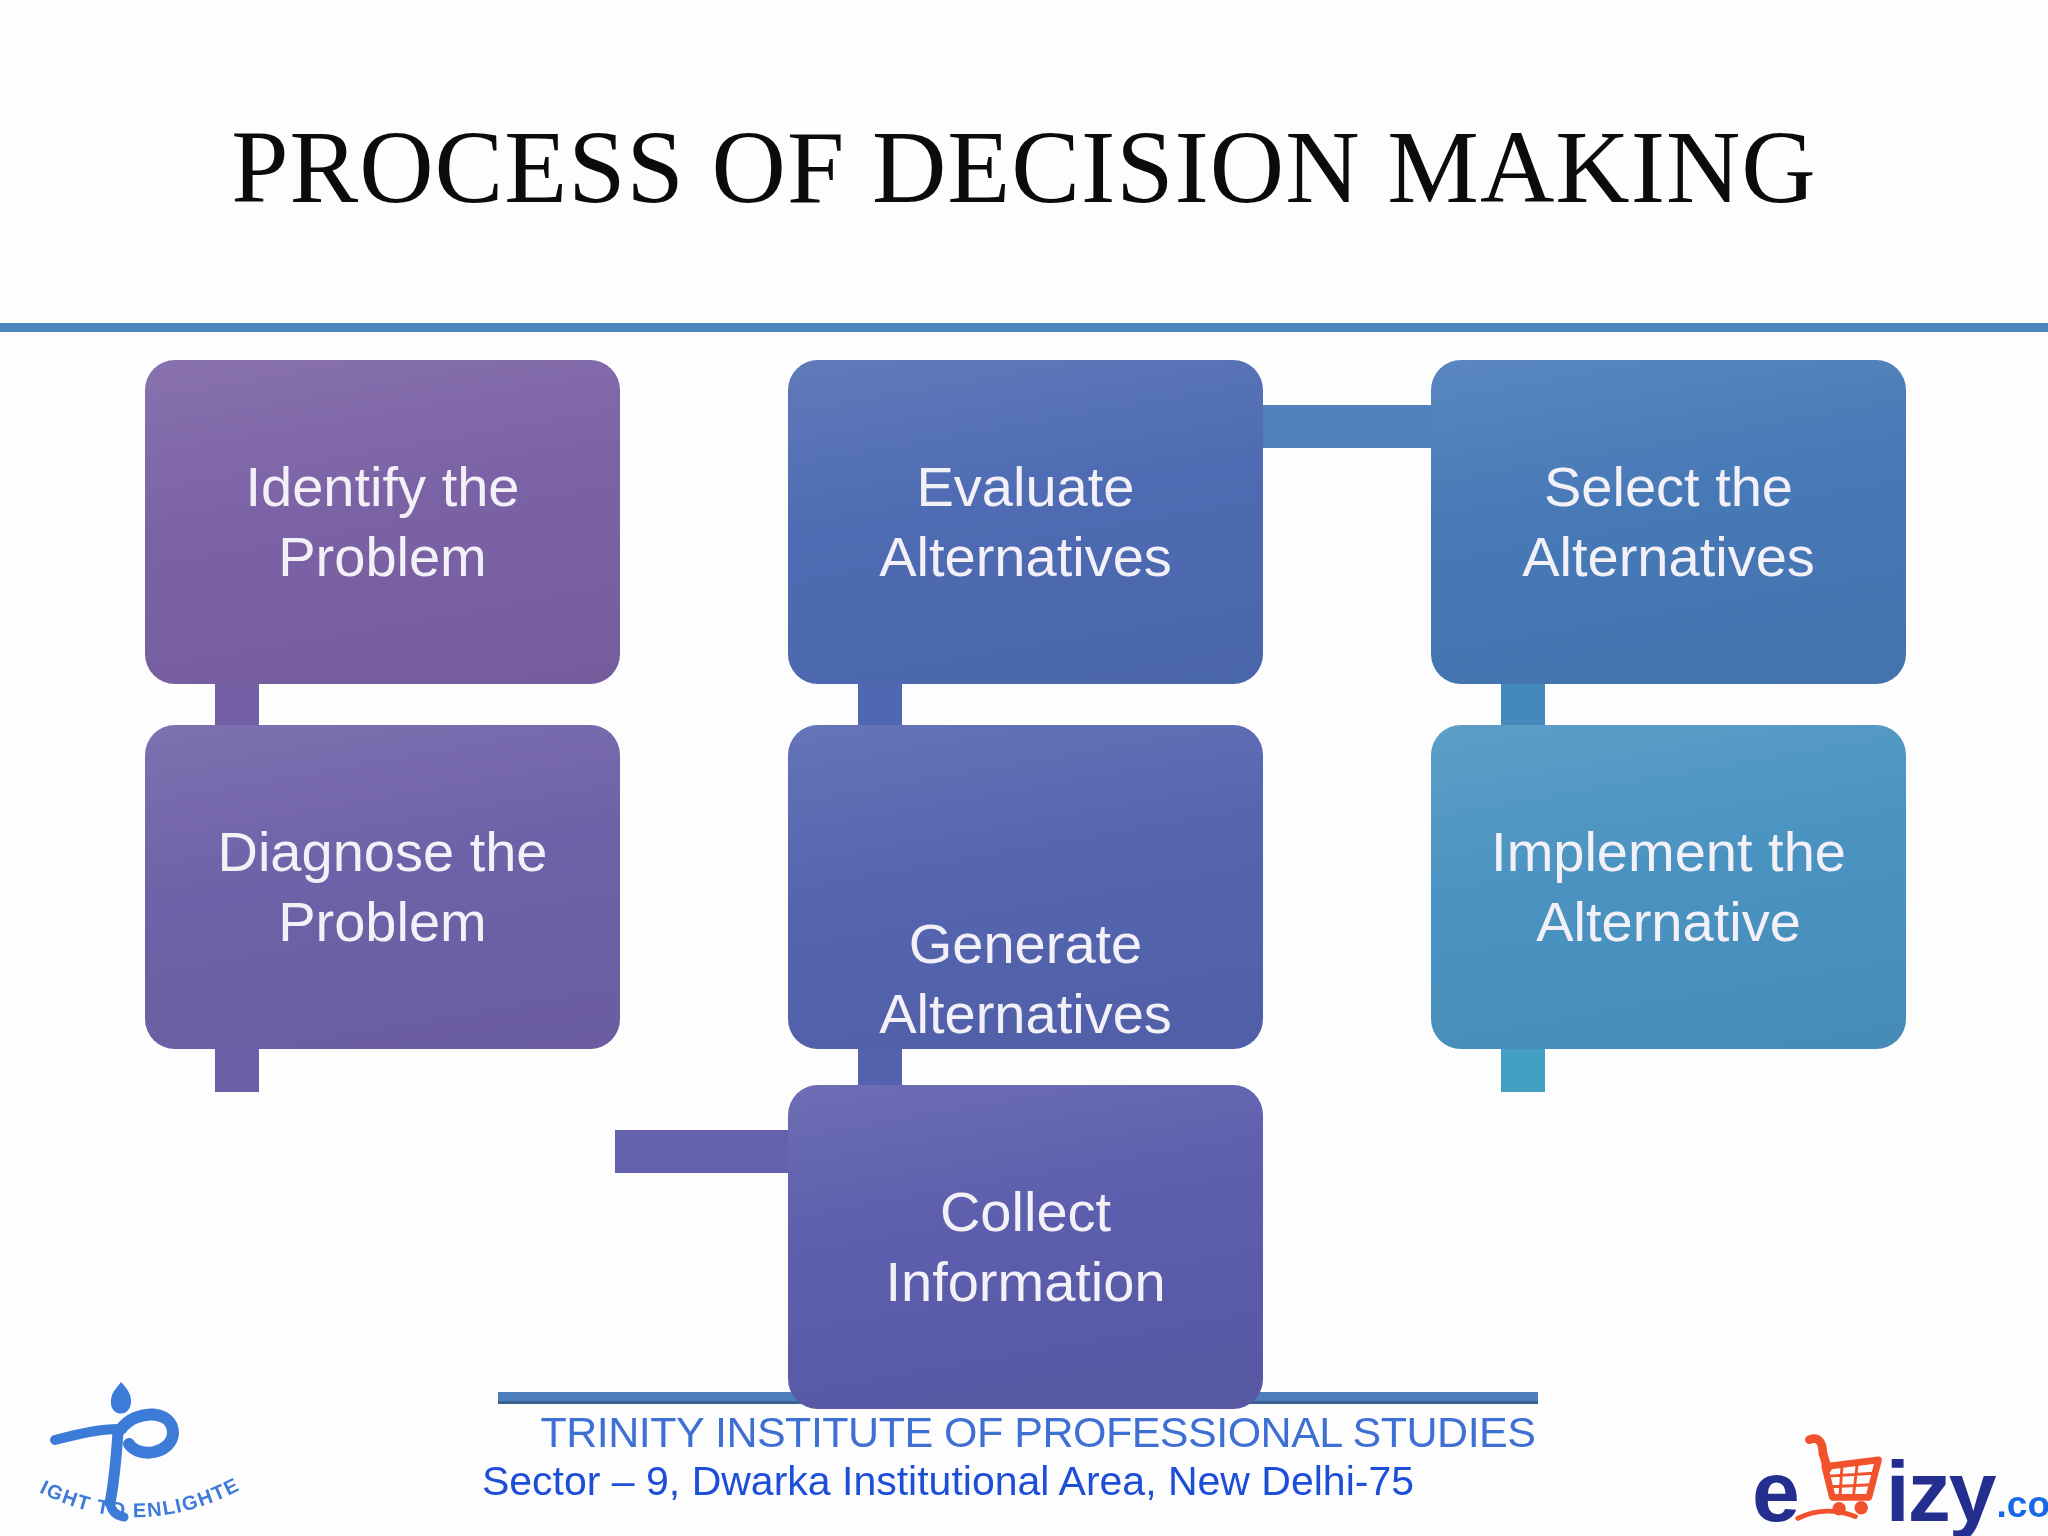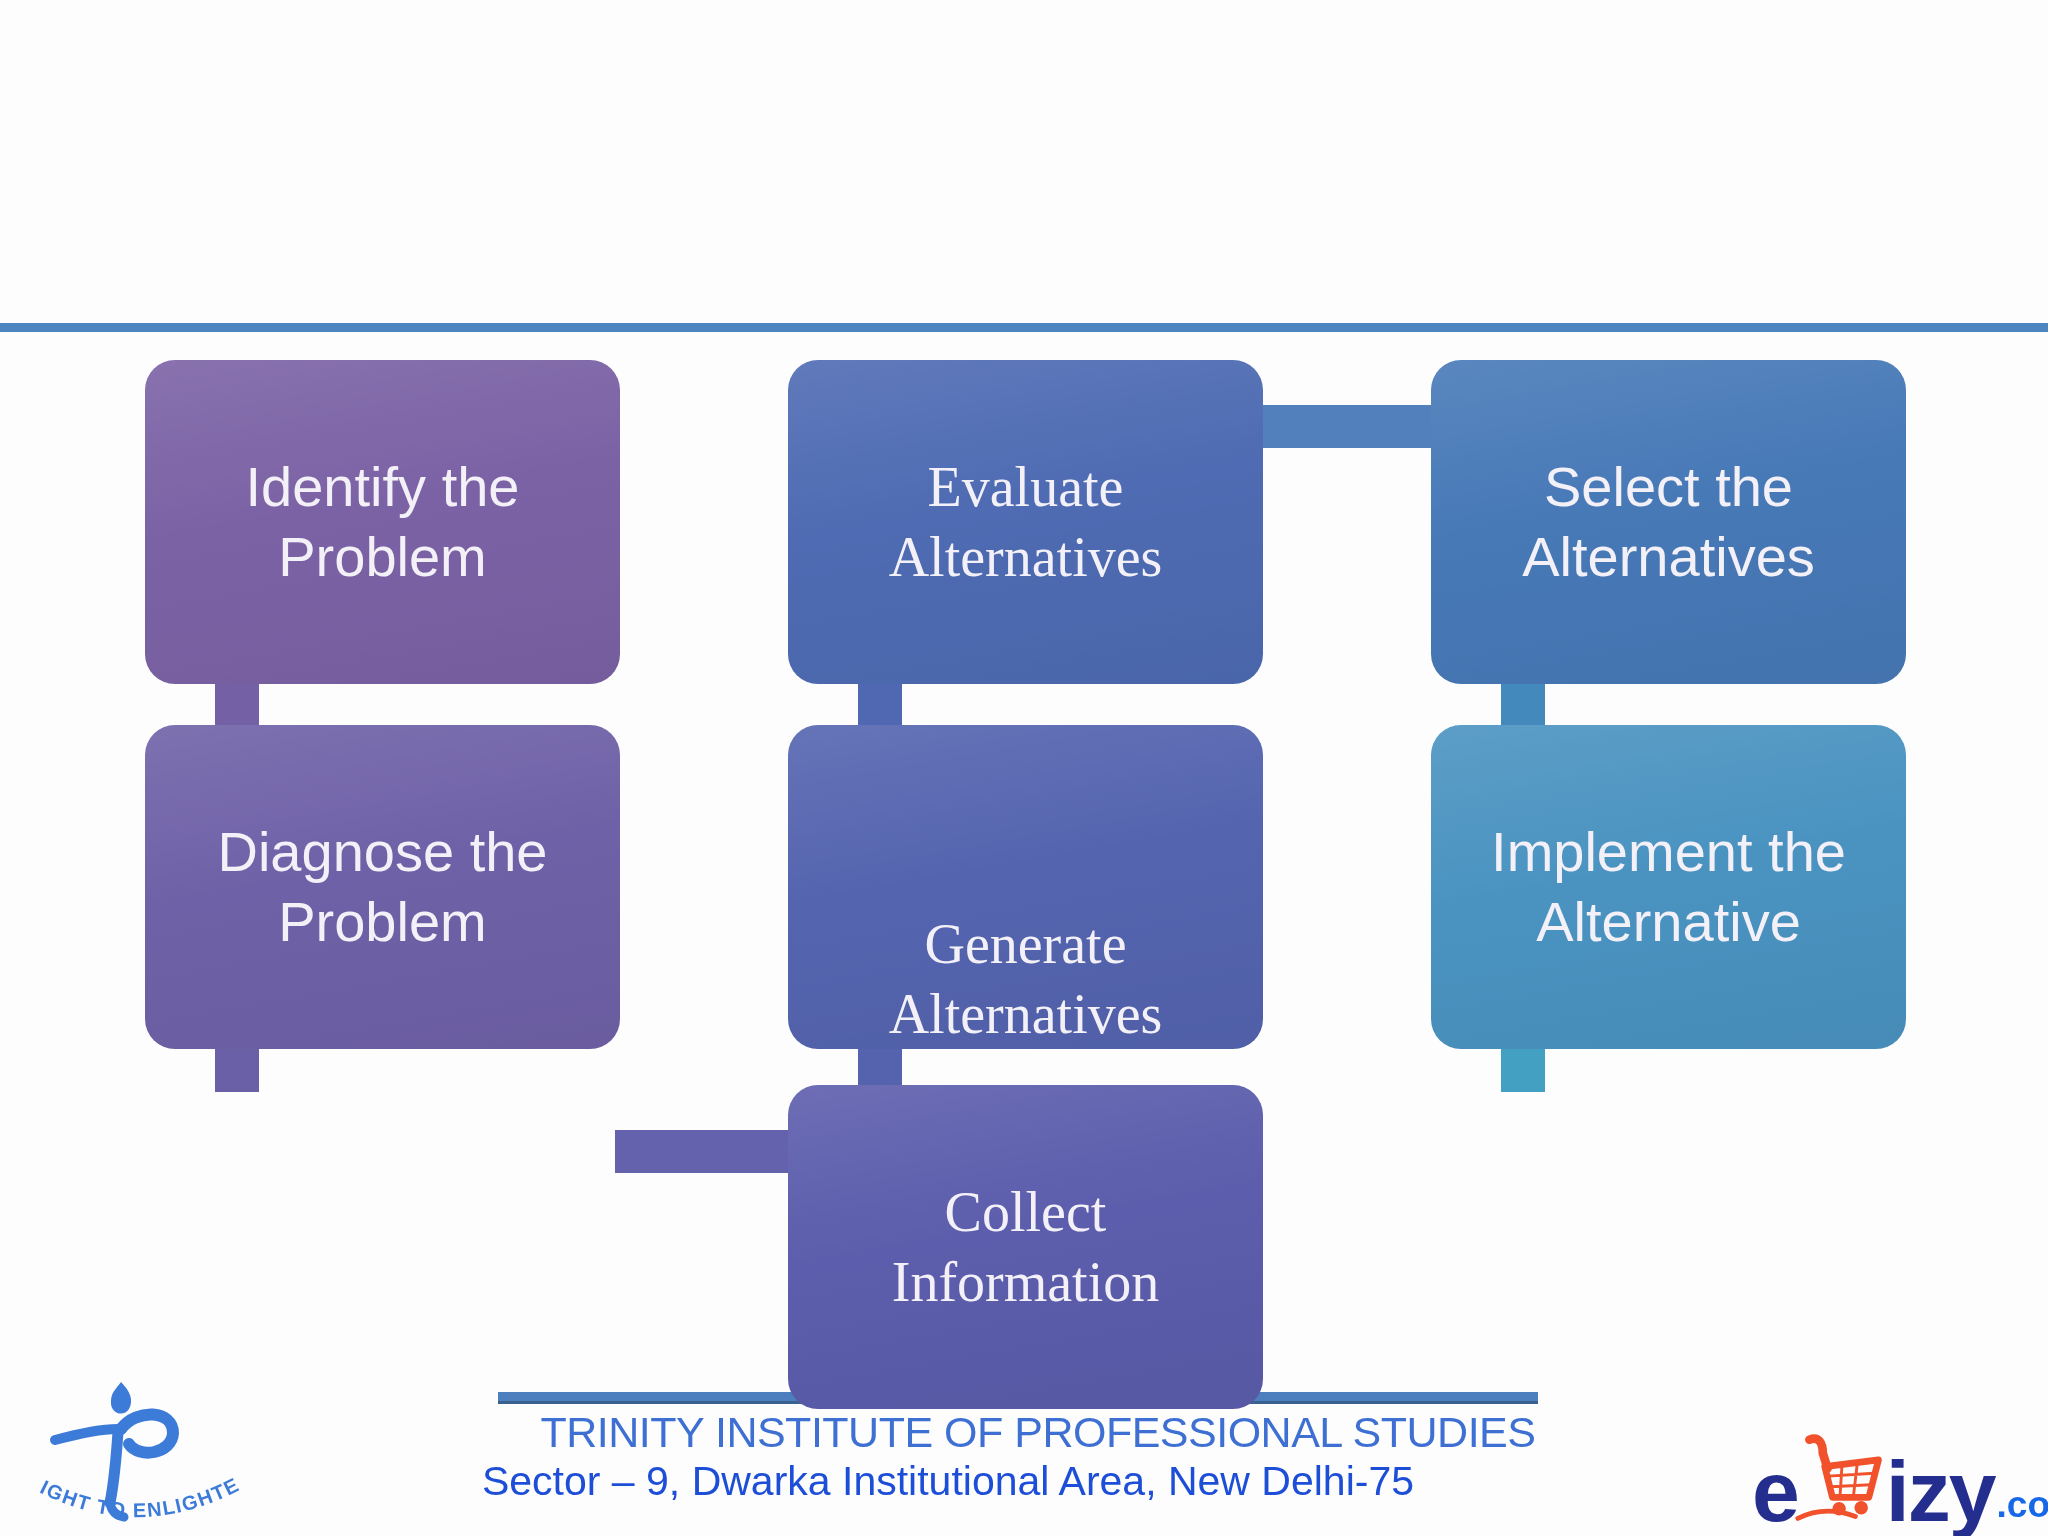--- a/index.html
+++ b/index.html
@@ -20,21 +20,21 @@
     background-image:linear-gradient(170deg,rgba(255,255,255,.10) 0%,rgba(255,255,255,0) 45%,rgba(0,0,0,.05) 100%);
   }
   .box-label{
     color:#f3f1f7;font-size:56px;line-height:70px;text-align:center;
     white-space:pre-line;padding:0 18px;
   }
   .conn{position:absolute;z-index:1;}
   .conn.v{width:44px;height:92px;}
   .conn.h{height:43px;width:182px;}
   
-  .c1{left:145px;} .c2{left:788px;font-family:Liberation Serif, serif;} .c3{left:1431px;}
+  .c1{left:145px;} .c2{left:788px;} .c3{left:1431px;}
   .r1{top:360px;} .r2{top:725px;} .r3{top:1085px;}
   .vc1{left:215px;} .vc2{left:858px;} .vc3{left:1501px;}
   .vg1{top:636px;} .vg2{top:1000px;}
   .footer-rule{
     position:absolute;left:498px;top:1392px;width:1040px;height:9px;
     border-bottom:3px solid #3a6291;
   }
   .footer-institute{
     position:absolute;left:484px;top:1408px;width:1108px;text-align:center;
     font-size:43px;letter-spacing:-0.5px;white-space:nowrap;
@@ -50,20 +50,21 @@
   }
   .logo-right .ltr{font-size:86px;font-weight:bold;line-height:78px;letter-spacing:-2px;}
   .logo-right .cart{width:96px;height:100px;margin:0 -4px;}
   .logo-right .tld{font-size:37px;font-weight:bold;line-height:50px;margin-left:2px;}
 </style>
 </head>
 <body>
 
 <div class="slide">
 
+  <div class="slide-title">PROCESS OF DECISION MAKING</div>
   <div class="title-rule" style="background-color: rgb(75, 134, 193);"></div>
 
   <div class="conn v vc1 vg1" style="background-color: rgb(116, 96, 164);"></div>
   <div class="conn v vc1 vg2" style="background-color: rgb(106, 96, 168);"></div>
   <div class="conn v vc2 vg1" style="background-color: rgb(80, 104, 178);"></div>
   <div class="conn v vc2 vg2" style="background-color: rgb(85, 98, 174);"></div>
   <div class="conn v vc3 vg1" style="background-color: rgb(67, 137, 188);"></div>
   <div class="conn v vc3 vg2" style="background-color: rgb(68, 160, 194);"></div>
   <div class="conn h" style="left: 1258px; top: 405px; background-color: rgb(81, 128, 188);"></div>
   <div class="conn h" style="left: 615px; top: 1130px; background-color: rgb(101, 98, 173);"></div>

